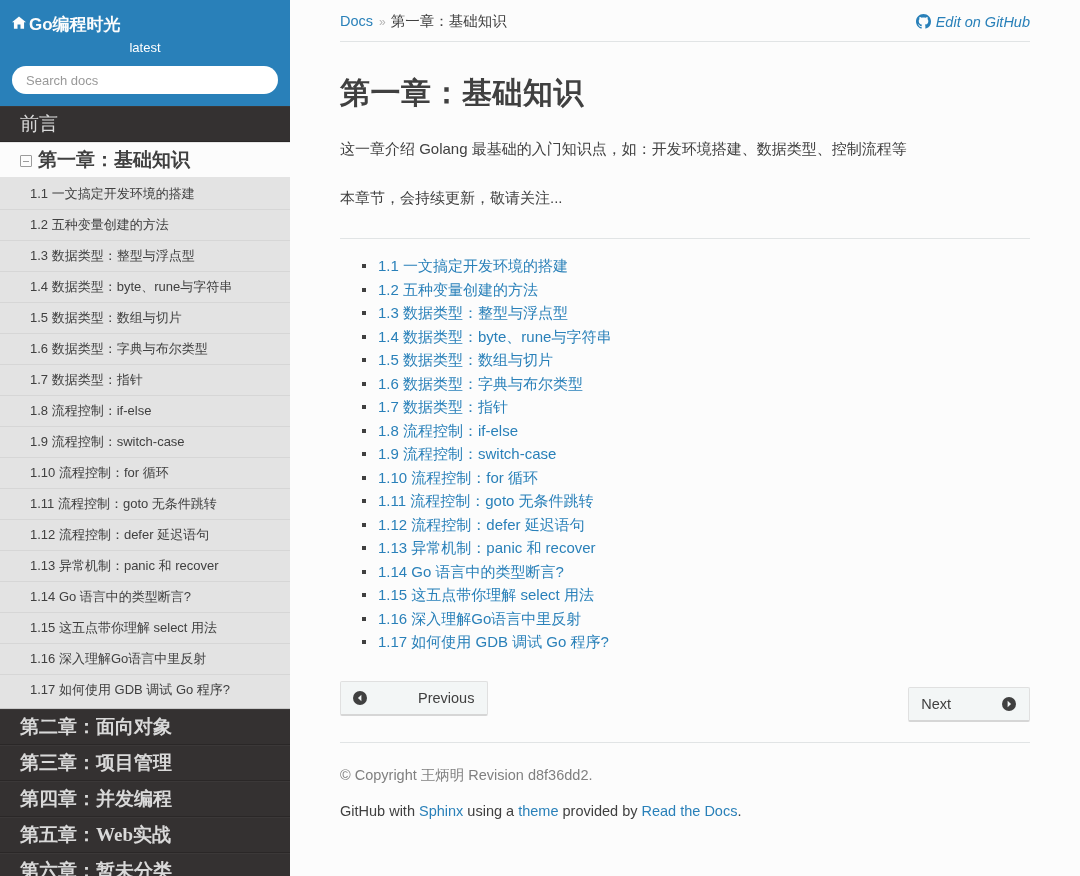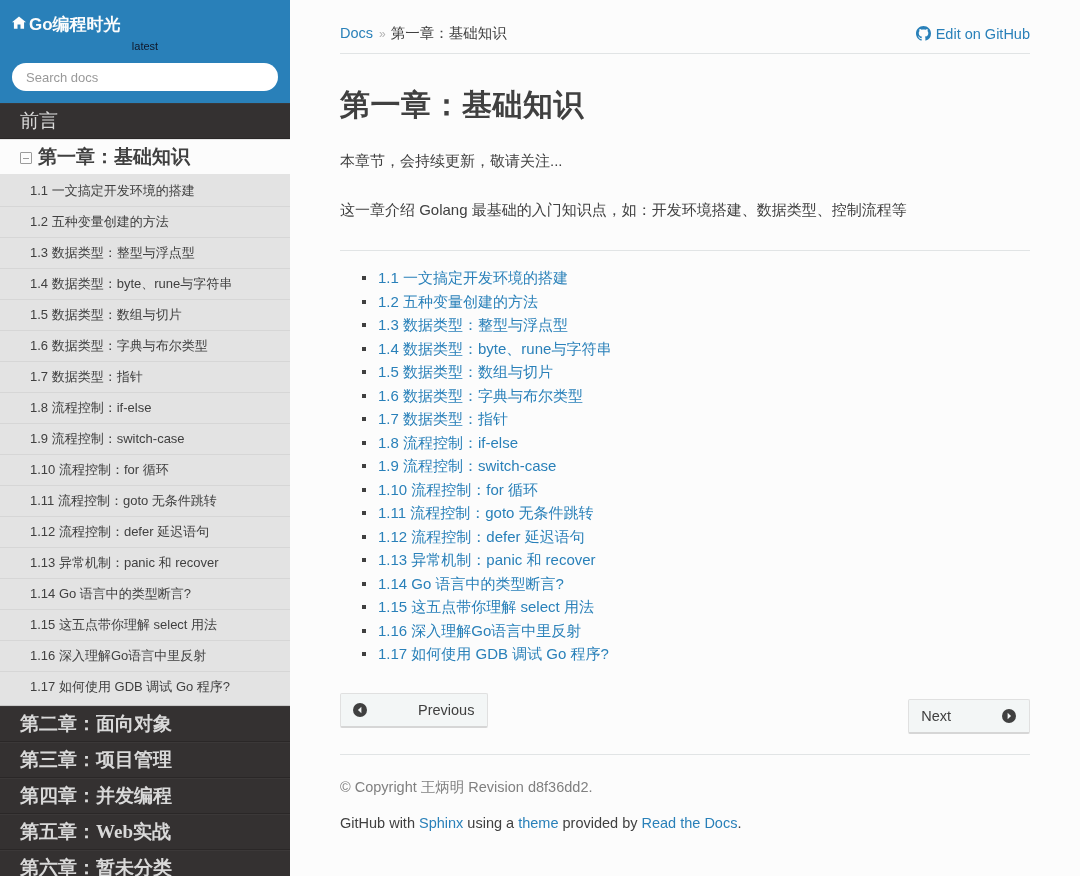--- a/index.html
+++ b/index.html
@@ -36,22 +36,22 @@
     white-space: nowrap;
   }
   .sb-logo .home-icon {
     display: inline-block;
     font-size: 14px;
     margin-right: 3px;
     vertical-align: 1px;
   }
   .sb-version {
     text-align: center;
-    color: #0f172a;
-    font-size: 11px;
+    color: #ffffff;
+    font-size: 13px;
     margin-top: 5px;
     margin-bottom: 11px;
   }
   .sb-search {
     width: 266px;
     margin: 0 auto;
     display: block;
     height: 28px;
     border: none;
     border-radius: 50px;
@@ -125,21 +125,21 @@
   .main {
     flex: 1;
     height: 876px;
     background: #fcfcfc;
     overflow: hidden;
     position: relative;
   }
   .breadcrumbs {
     display: flex;
     align-items: center;
-    padding: 24px 50px 10px 50px;
+    padding: 12px 50px 10px 50px;
     font-size: 14.5px;
     color: #404040;
     border-bottom: none;
     gap: 13px;
   }
   .bc-left { display: flex; align-items: baseline; }
   .bc-link {
     color: #2980B9;
     text-decoration: none;
     cursor: pointer;
@@ -150,20 +150,21 @@
     font-size: 12px;
   }
   .bc-cur { color: #404040; }
   .bc-right { margin-left: auto; display: flex; align-items: center; }
   .gh-link {
     color: #2980B9;
     text-decoration: none;
     font-size: 14.5px;
     display: inline-flex;
     cursor: pointer;
+    font-style: italic;
   }
   .gh-icon { margin-right: 5px; display: inline-flex; }
 
   .bc-rule {
     margin: 0 50px;
     border: 0;
     border-top: 1px solid #e1e4e5;
   }
 
   .content {
@@ -333,22 +334,22 @@
           </span>
           <span>Edit on GitHub</span>
         </a>
       </div>
     </div>
 
     <hr class="bc-rule">
 
     <div class="content">
       <h1 class="doc-title">第一章：基础知识</h1>
+      <p class="doc-p">这一章介绍 Golang 最基础的入门知识点，如：开发环境搭建、数据类型、控制流程等</p>
       <p class="doc-p">本章节，会持续更新，敬请关注...</p>
-      <p class="doc-p">这一章介绍 Golang 最基础的入门知识点，如：开发环境搭建、数据类型、控制流程等</p>
 
       <hr class="content-rule">
 
       <ul class="toc">
         <li><a>1.1 一文搞定开发环境的搭建</a></li>
         <li><a>1.2 五种变量创建的方法</a></li>
         <li><a>1.3 数据类型：整型与浮点型</a></li>
         <li><a>1.4 数据类型：byte、rune与字符串</a></li>
         <li><a>1.5 数据类型：数组与切片</a></li>
         <li><a>1.6 数据类型：字典与布尔类型</a></li>

